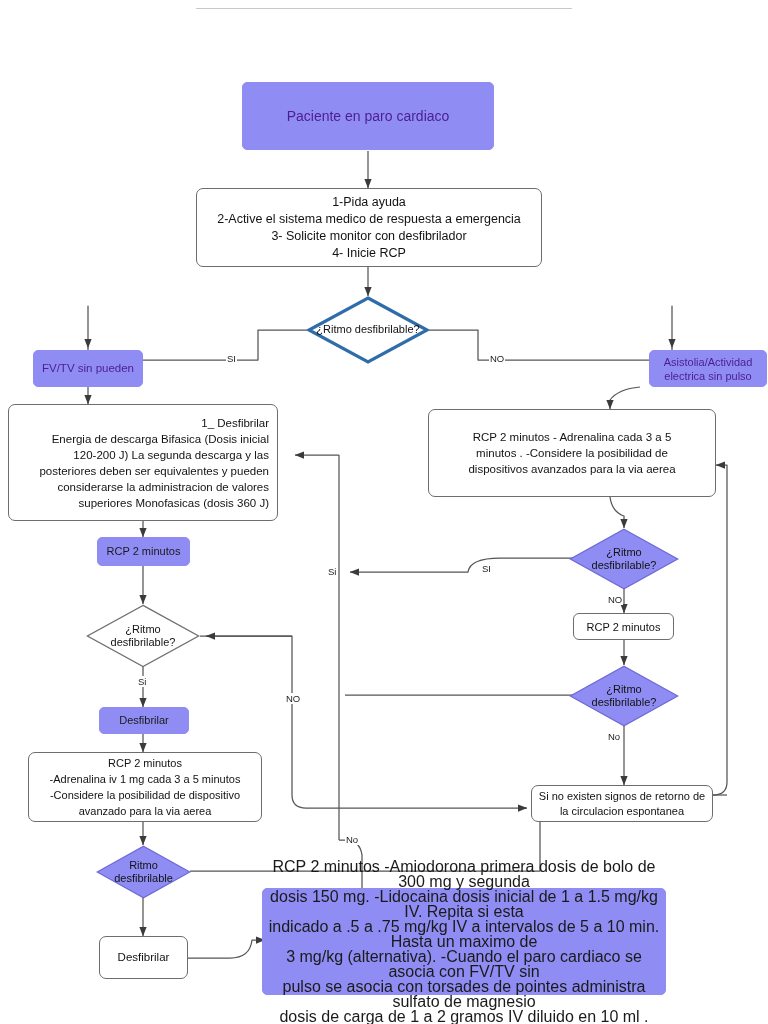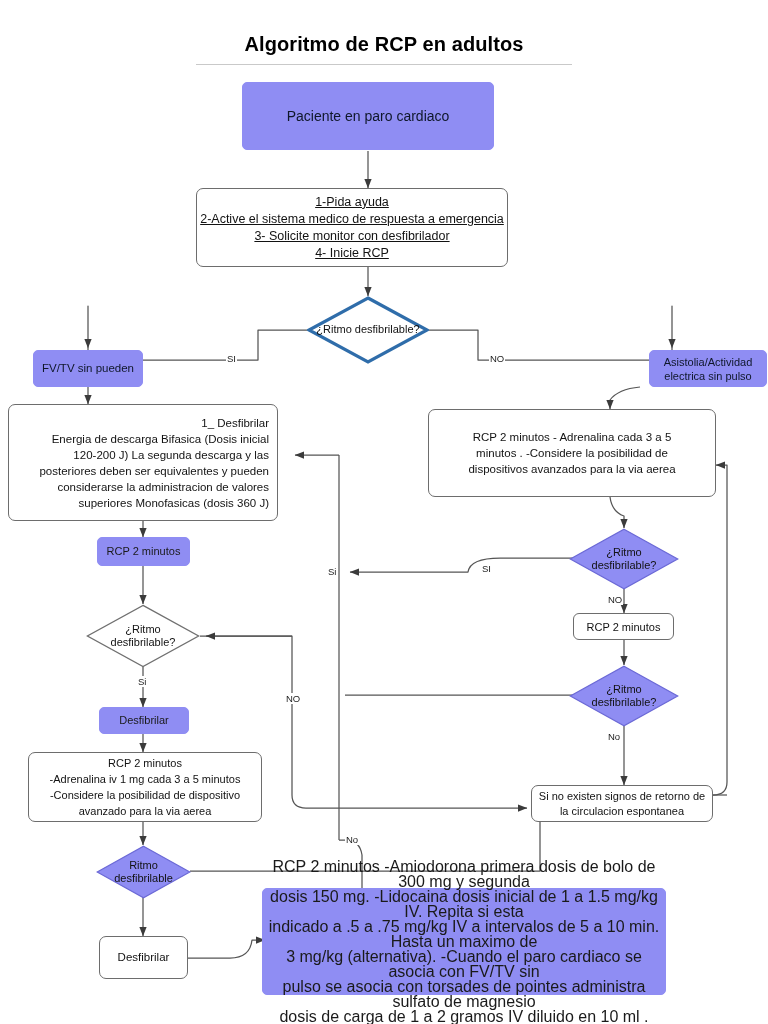--- a/index.html
+++ b/index.html
@@ -38,21 +38,21 @@
   .node .txt {
     display: block;
     width: 100%;
     white-space: pre-line;
   }
   
   .purple {
     background: #8f8df3;
     border: 1px solid #8f8df3;
     border-radius: 5px;
-    color: #0f172a;
+    color: #4c1d95;
     font-size: 13px;
     line-height: 17px;
   }
   .purple-dark-text {
     color: #1a1a1a;
   }
   
   .white {
     background: #ffffff;
     border: 1px solid #6d6d6d;
@@ -123,21 +123,20 @@
     background: #c9c9c9;
     margin: 8px auto 0 auto;
   }
 </style>
 </head>
 <body>
 
 <div id="canvas">
 
   <div id="title-wrap">
-    <div id="page-title">Algoritmo de RCP en adultos</div>
     <div id="title-rule"></div>
   </div>
 
   <svg id="edges" viewBox="0 0 768 1024" width="768" height="1024">
     <defs>
       <marker id="ah" markerWidth="9" markerHeight="9" refX="7.2" refY="3.2" orient="auto" markerUnits="strokeWidth">
         <path d="M0,0.3 L7.4,3.2 L0,6.1 z" fill="#3b3b3b"></path>
       </marker>
     </defs>
     <g fill="none" stroke="#555555" stroke-width="1.25" stroke-linejoin="round">
@@ -196,21 +195,21 @@
       <path d="M713,795 Q727,795 727,782 L727,465 L722,465 L716,465" marker-end="url(#ah)"></path>
       <path d="M713,795 L727,795"></path>
 
     </g>
   </svg>
 
   <div class="node purple" style="left:242px; top:82px; width:252px; height:68px; font-size:14px;">
     <span class="txt">Paciente en paro cardiaco</span>
   </div>
 
-  <div class="node white" style="left:196px; top:188px; width:312px; height:79px;text-decoration:underline;">
+  <div class="node white" style="left:196px; top:188px; width:346px; height:79px;">
     <span class="txt">1-Pida ayuda
 2-Active el sistema medico de respuesta a emergencia
 3- Solicite monitor con desfibrilador
 4- Inicie RCP</span>
   </div>
 
   <div class="diamond" style="left:307px; top:296px; width:122px; height:68px;">
     <svg class="shape" viewBox="0 0 122 68" preserveAspectRatio="none">
       <polygon points="61,2 120,34 61,66 2,34" fill="#ffffff" stroke="#2f6daa" stroke-width="3.2"></polygon>
     </svg>

